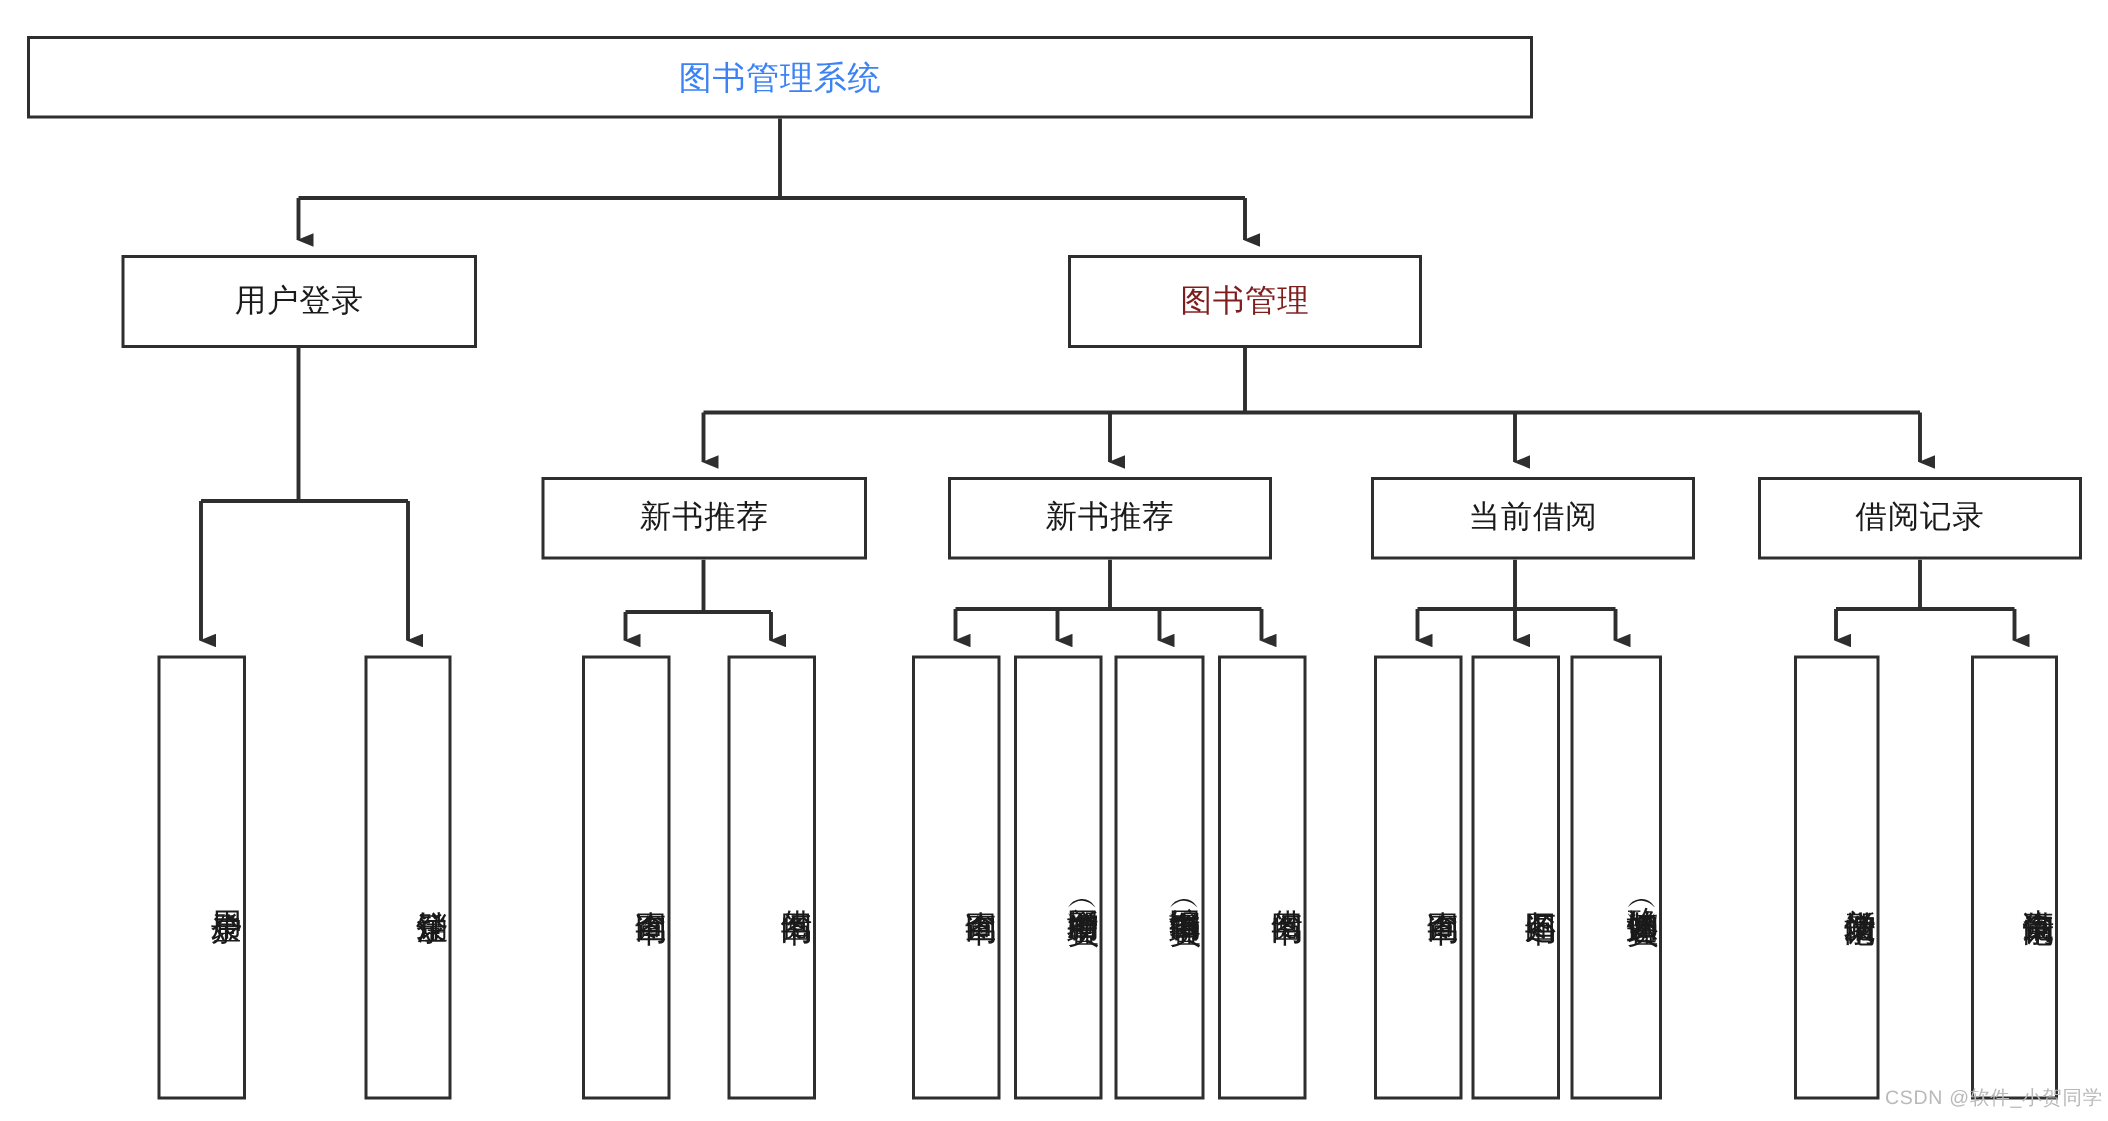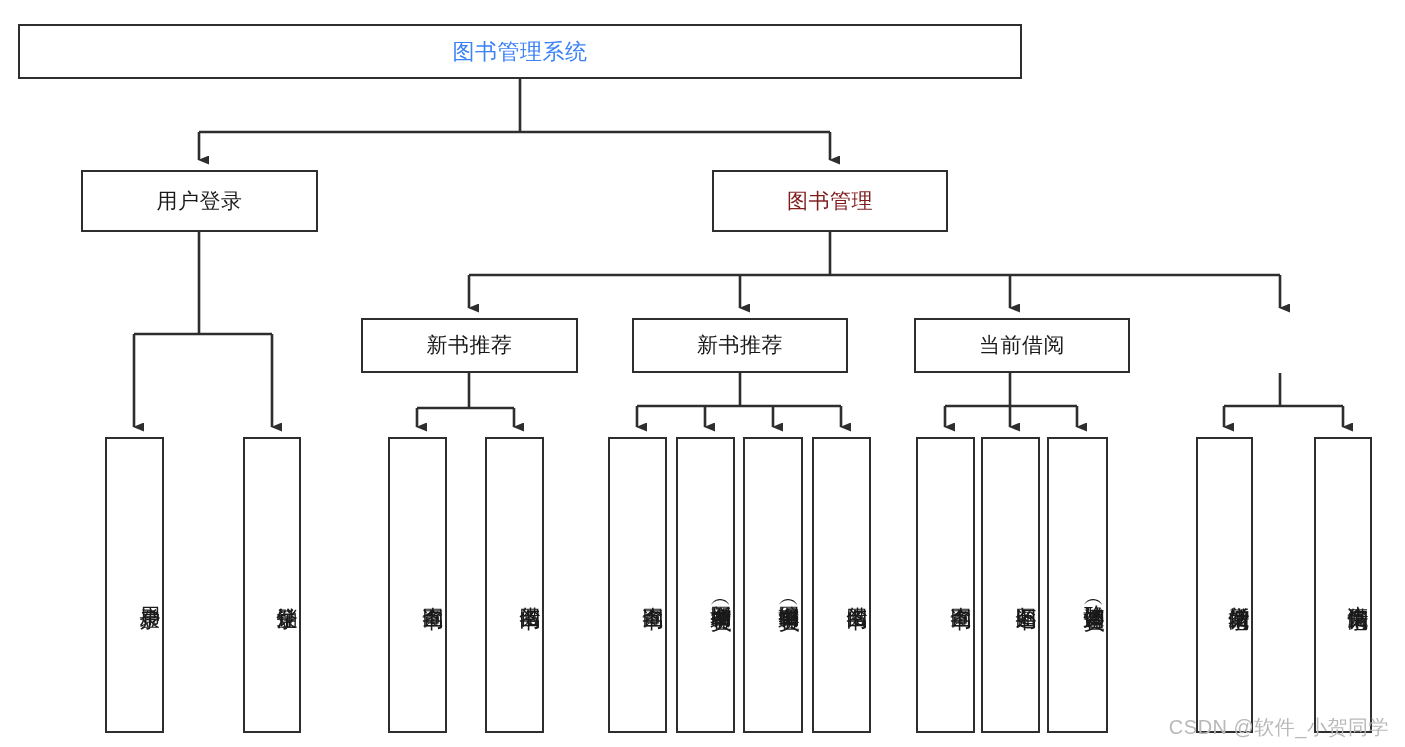--- a/index.html
+++ b/index.html
@@ -53,23 +53,23 @@
     writing-mode: vertical-rl;
     text-orientation: upright;
     white-space: nowrap;
     display: block;
   }
   .node.root {
     font-size: 22px;
   }
   .watermark {
     position: absolute;
-    right: 16px;
+    right: 3px;
     bottom: 6px;
-    font-size: 20px;
+    font-size: 13px;
     color: #b9b9b9;
     white-space: nowrap;
     letter-spacing: 0.5px;
   }
 </style>
 </head>
 <body>
 
 <div id="canvas" style="background: rgb(255, 255, 255);">
 
@@ -136,20 +136,23 @@
 
   <div class="node horiz" style="left: 361px; top: 318px; width: 217px; height: 55px; border-color: rgb(46, 46, 46); background: rgb(255, 255, 255); color: rgb(26, 26, 26);">
     <span>新书推荐</span>
   </div>
   <div class="node horiz" style="left: 632px; top: 318px; width: 216px; height: 55px; border-color: rgb(46, 46, 46); background: rgb(255, 255, 255); color: rgb(26, 26, 26);">
     <span>新书推荐</span>
   </div>
   <div class="node horiz" style="left: 902px; top: 318px; width: 216px; height: 55px; border-color: rgb(46, 46, 46); background: rgb(255, 255, 255); color: rgb(26, 26, 26); margin-left: 12px;">
     <span>当前借阅</span>
   </div>
+  <div class="node horiz" style="left: 1172px; top: 318px; width: 216px; height: 55px; border-color: rgb(46, 46, 46); background: rgb(255, 255, 255); color: rgb(26, 26, 26);">
+    <span>借阅记录</span>
+  </div>
 
   <div class="node vert" style="left: 105px; top: 437px; width: 59px; height: 296px; border-color: rgb(46, 46, 46); background: rgb(255, 255, 255); color: rgb(26, 26, 26);">
     <span class="vtext">用户登录</span>
   </div>
   <div class="node vert" style="left: 243px; top: 437px; width: 58px; height: 296px; border-color: rgb(46, 46, 46); background: rgb(255, 255, 255); color: rgb(26, 26, 26);">
     <span class="vtext">注销登录</span>
   </div>
   <div class="node vert" style="left: 388px; top: 437px; width: 59px; height: 296px; border-color: rgb(46, 46, 46); background: rgb(255, 255, 255); color: rgb(26, 26, 26);">
     <span class="vtext">查询图书</span>
   </div>

